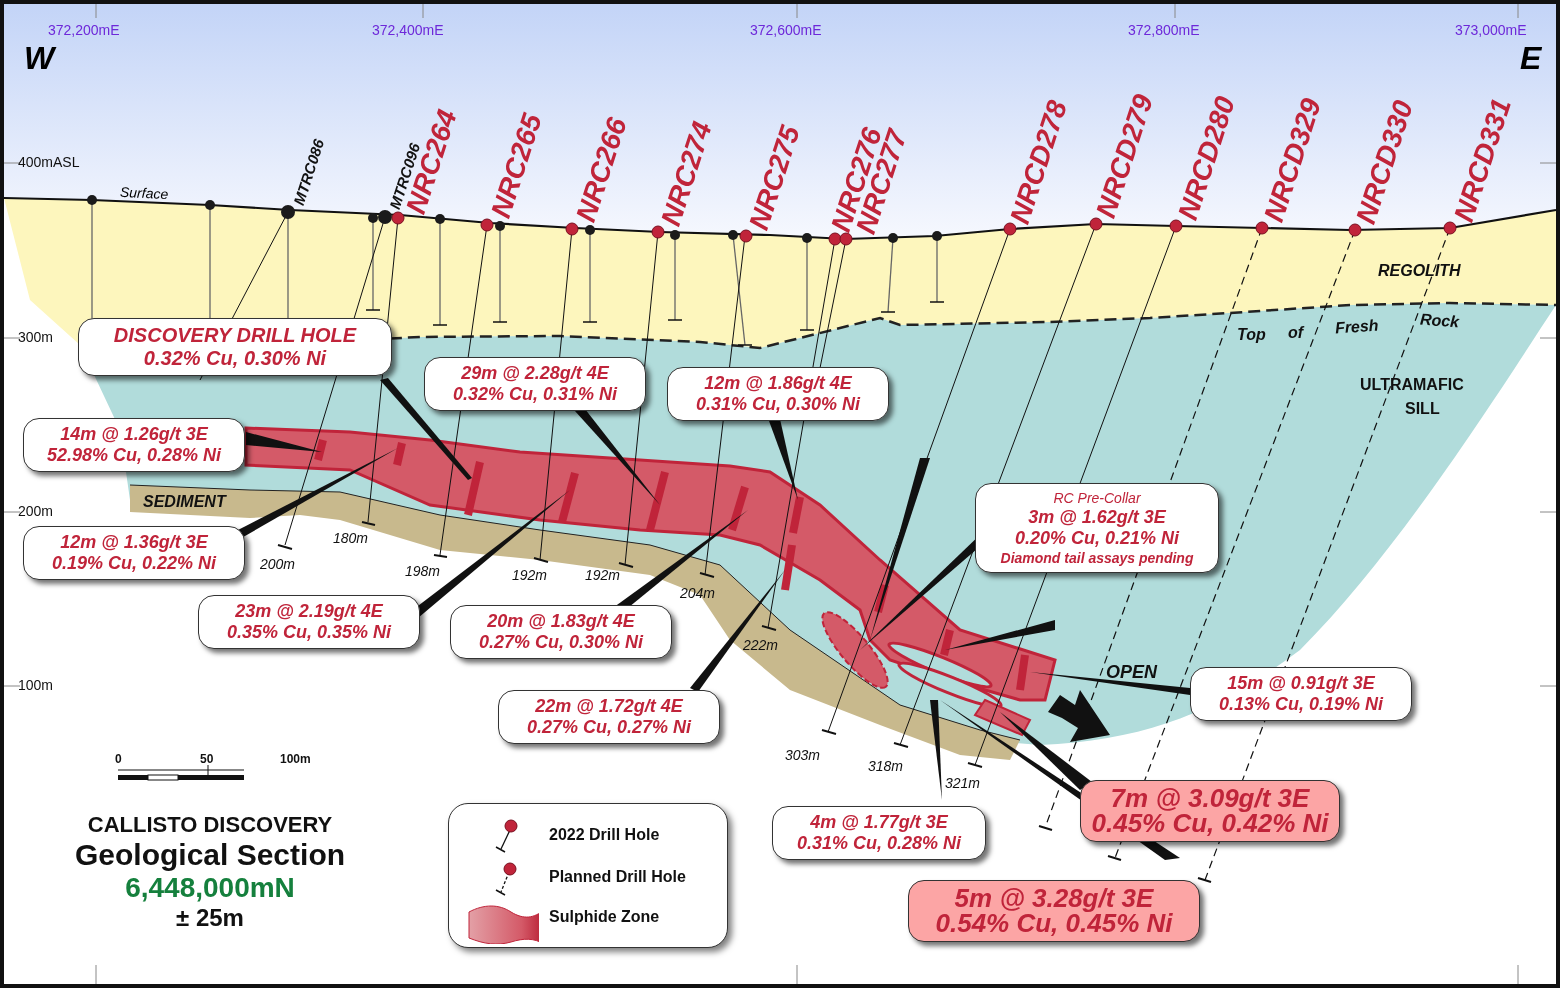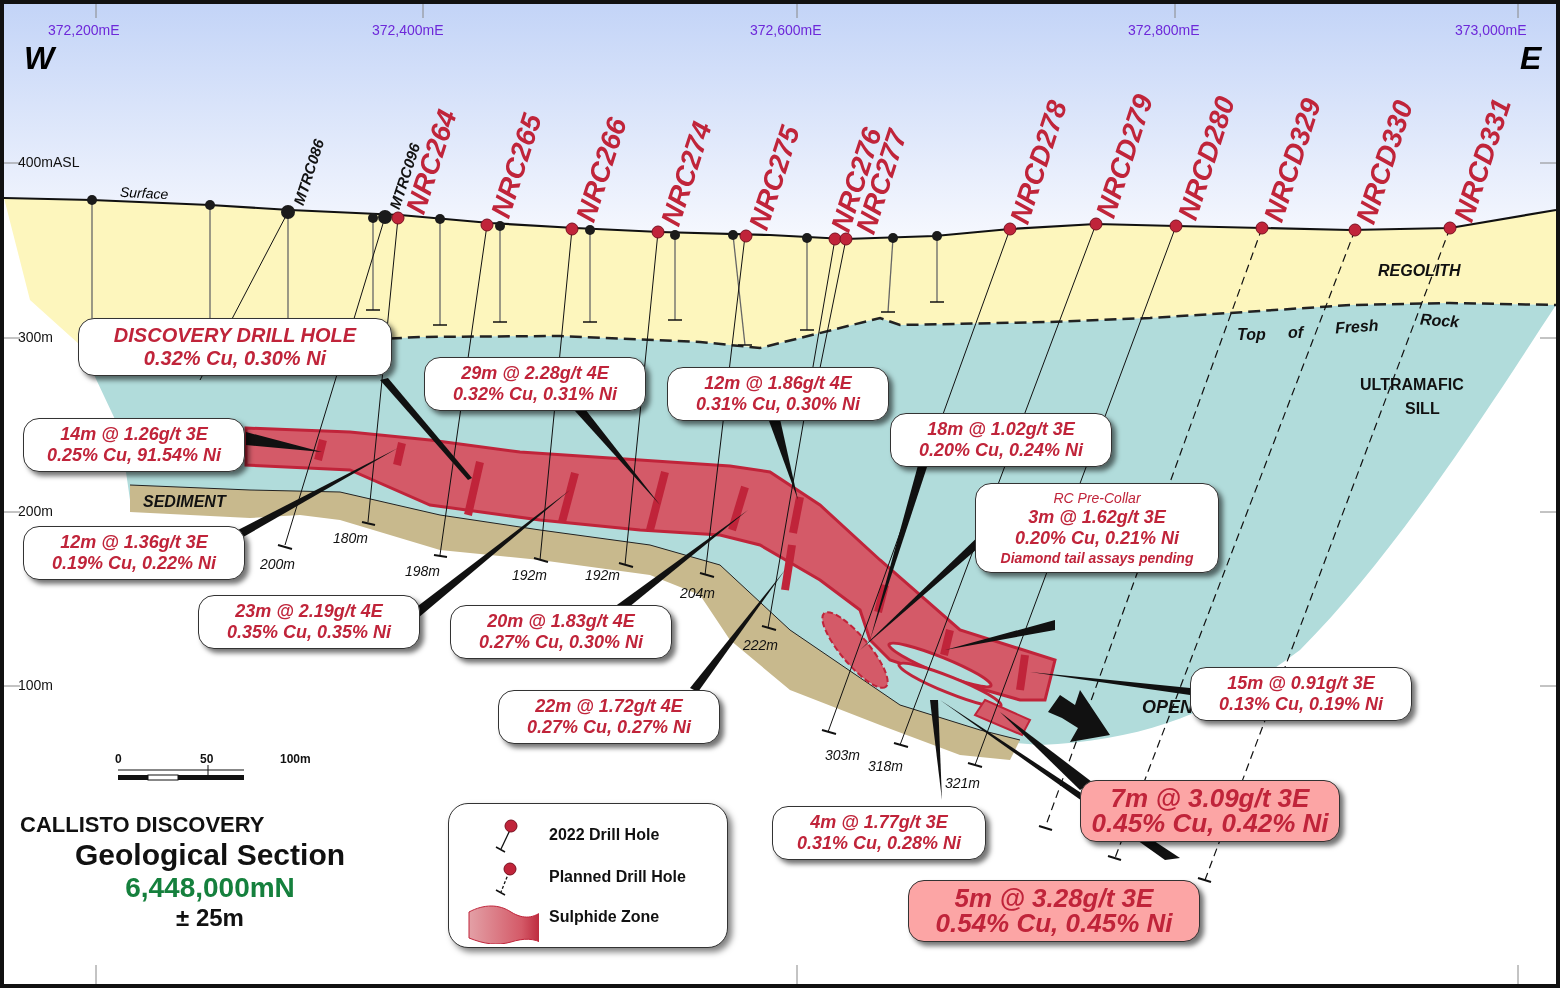--- a/index.html
+++ b/index.html
@@ -16,21 +16,21 @@
   .depth { font-size: 14px; font-style: italic; color: #111; }
   .callout {
     position: absolute; background: #ffffff; border: 1.5px solid #333; border-radius: 16px;
     box-shadow: 4px 4px 5px rgba(0,0,0,0.55); text-align: center; color: #c0243a;
     font-weight: bold; font-style: italic; font-size: 18px; line-height: 21px; padding: 5px 10px;
   }
   .callout.hl { background: #fca5a5; font-size: 26px; line-height: 25px; }
   .callout .sm { font-size: 14px; line-height: 18px; font-weight: normal; }
   .callout .xs { font-size: 14px; line-height: 18px; }
   .callout .big { font-size: 20px; line-height: 23px; }
-  .title1 { font-size: 22px; font-weight: bold; color: #111; text-align: left; }
+  .title1 { font-size: 22px; font-weight: bold; color: #111; text-align: center; }
   .title2 { font-size: 30px; font-weight: bold; color: #111; text-align: center; }
   .title3 { font-size: 28px; font-weight: bold; color: #15803d; text-align: center; }
   .title4 { font-size: 24px; font-weight: bold; color: #111; text-align: center; }
   .legend {
     position: absolute; left: 448px; top: 803px; width: 278px; height: 143px; background: #fff;
     border: 1.5px solid #333; border-radius: 20px; box-shadow: 4px 4px 6px rgba(0,0,0,0.5);
   }
   .legend .item { position: absolute; left: 100px; font-size: 16px; font-weight: bold; color: #111; }
   .scale-lbl { position: absolute; font-size: 12px; font-weight: bold; color: #111; }
 </style>
@@ -263,40 +263,40 @@
   <div class="lbl hole-red" style="left:1448px;top:216px;transform:rotate(-72deg);">NRCD331</div>
 
   <div class="lbl unit" style="left:1378px;top:262px;">REGOLITH</div>
   <div class="lbl unit" style="left:1237px;top:326px;">Top</div>
   <div class="lbl unit" style="left:1288px;top:324px;">of</div>
   <div class="lbl unit" style="left:1335px;top:318px;transform:rotate(-4deg);">Fresh</div>
   <div class="lbl unit" style="left:1420px;top:312px;transform:rotate(4deg);">Rock</div>
   <div class="lbl unit" style="left:1360px;top:376px;font-style:normal;">ULTRAMAFIC</div>
   <div class="lbl unit" style="left:1405px;top:400px;font-style:normal;">SILL</div>
   <div class="lbl unit" style="left:143px;top:493px;">SEDIMENT</div>
-  <div class="lbl unit" style="left:1106px;top:697px;font-size:18px;margin-left:36px;">OPEN</div>
+  <div class="lbl unit" style="left:1106px;top:662px;font-size:18px;">OPEN</div>
 
   <div class="lbl depth" style="left:333px;top:530px;">180m</div>
   <div class="lbl depth" style="left:260px;top:556px;">200m</div>
   <div class="lbl depth" style="left:405px;top:563px;">198m</div>
   <div class="lbl depth" style="left:512px;top:567px;">192m</div>
   <div class="lbl depth" style="left:585px;top:567px;">192m</div>
   <div class="lbl depth" style="left:680px;top:585px;">204m</div>
   <div class="lbl depth" style="left:743px;top:637px;">222m</div>
-  <div class="lbl depth" style="left:785px;top:747px;margin-left:40px;">303m</div>
+  <div class="lbl depth" style="left:785px;top:747px;">303m</div>
   <div class="lbl depth" style="left:868px;top:758px;">318m</div>
   <div class="lbl depth" style="left:945px;top:775px;">321m</div>
 
   <div class="callout" style="left:78px;top:318px;width:292px;">
     <div class="big">DISCOVERY DRILL HOLE</div>
     <div class="big">0.32% Cu, 0.30% Ni</div>
   </div>
   <div class="callout" style="left:23px;top:418px;width:200px;">
     <div>14m @ 1.26g/t 3E</div>
-    <div>0.25% Cu, 91.54% Ni</div>
+    <div>52.98% Cu, 0.28% Ni</div>
   </div>
   <div class="callout" style="left:23px;top:526px;width:200px;">
     <div>12m @ 1.36g/t 3E</div>
     <div>0.19% Cu, 0.22% Ni</div>
   </div>
   <div class="callout" style="left:424px;top:357px;width:200px;">
     <div>29m @ 2.28g/t 4E</div>
     <div>0.32% Cu, 0.31% Ni</div>
   </div>
   <div class="callout" style="left:667px;top:359px;width:200px;margin-top:8px;">
@@ -307,24 +307,20 @@
     <div>23m @ 2.19g/t 4E</div>
     <div>0.35% Cu, 0.35% Ni</div>
   </div>
   <div class="callout" style="left:450px;top:605px;width:200px;">
     <div>20m @ 1.83g/t 4E</div>
     <div>0.27% Cu, 0.30% Ni</div>
   </div>
   <div class="callout" style="left:498px;top:690px;width:200px;">
     <div>22m @ 1.72g/t 4E</div>
     <div>0.27% Cu, 0.27% Ni</div>
-  </div>
-  <div class="callout" style="left:890px;top:413px;width:200px;">
-    <div>18m @ 1.02g/t 3E</div>
-    <div>0.20% Cu, 0.24% Ni</div>
   </div>
   <div class="callout" style="left:975px;top:483px;width:222px;">
     <div class="sm">RC Pre-Collar</div>
     <div>3m @ 1.62g/t 3E</div>
     <div>0.20% Cu, 0.21% Ni</div>
     <div class="xs">Diamond tail assays pending</div>
   </div>
   <div class="callout" style="left:1190px;top:667px;width:200px;">
     <div>15m @ 0.91g/t 3E</div>
     <div>0.13% Cu, 0.19% Ni</div>

